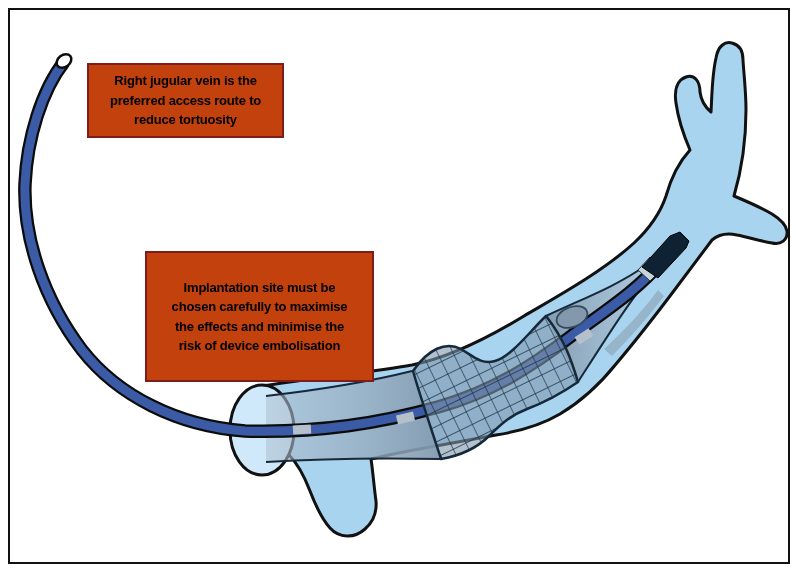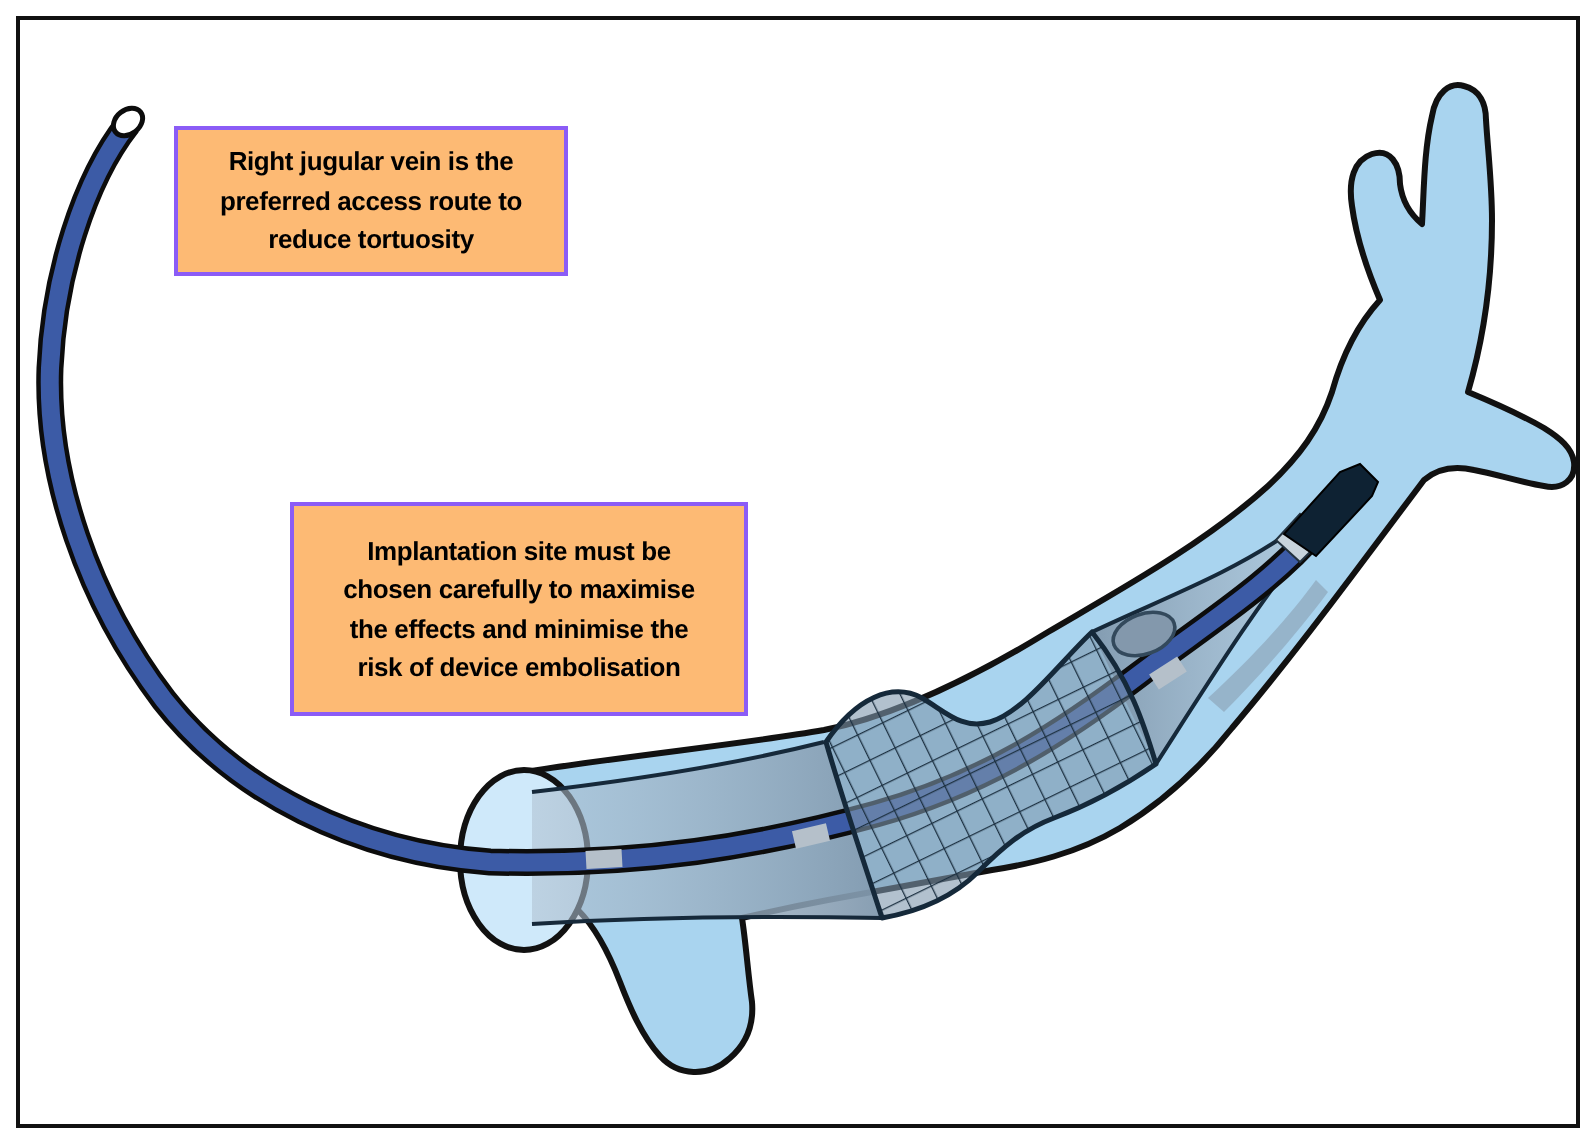--- a/index.html
+++ b/index.html
@@ -6,28 +6,28 @@
   #stage{
     position:relative;width:796px;height:574px;background:#fff;overflow:hidden;
     font-family:"Liberation Sans",sans-serif;
   }
   #frame{
     position:absolute;left:8px;top:8px;width:782px;height:556px;
     border:2px solid #111;box-sizing:border-box;
   }
   #artwork{position:absolute;left:0;top:0;width:796px;height:574px;}
   .callout{
-    position:absolute;box-sizing:border-box;background:#fdba74;border:2px solid #8b5cf6;
+    position:absolute;box-sizing:border-box;background:#c2410c;border:2px solid #7f1d1d;
     display:flex;align-items:center;justify-content:center;text-align:center;
     white-space:pre-line;font-weight:700;font-size:13px;line-height:1.5;
     letter-spacing:-0.2px;color:#000;padding:2px 3px;
   }
   #callout-access{left:87px;top:63px;width:197px;height:75px;}
   #callout-oversizing{left:415px;top:161px;width:218px;height:79px;}
-  #callout-implantation{left:145px;top:251px;width:229px;height:107px;}
+  #callout-implantation{left:145px;top:251px;width:229px;height:131px;}
 </style>
 </head>
 <body>
 
 <div id="stage">
   <div id="frame"></div>
 
   <svg id="artwork" viewBox="0 0 796 574" xmlns="http://www.w3.org/2000/svg">
     <defs>
       <pattern id="mesh" width="14" height="14" patternUnits="userSpaceOnUse" patternTransform="rotate(-26)">

